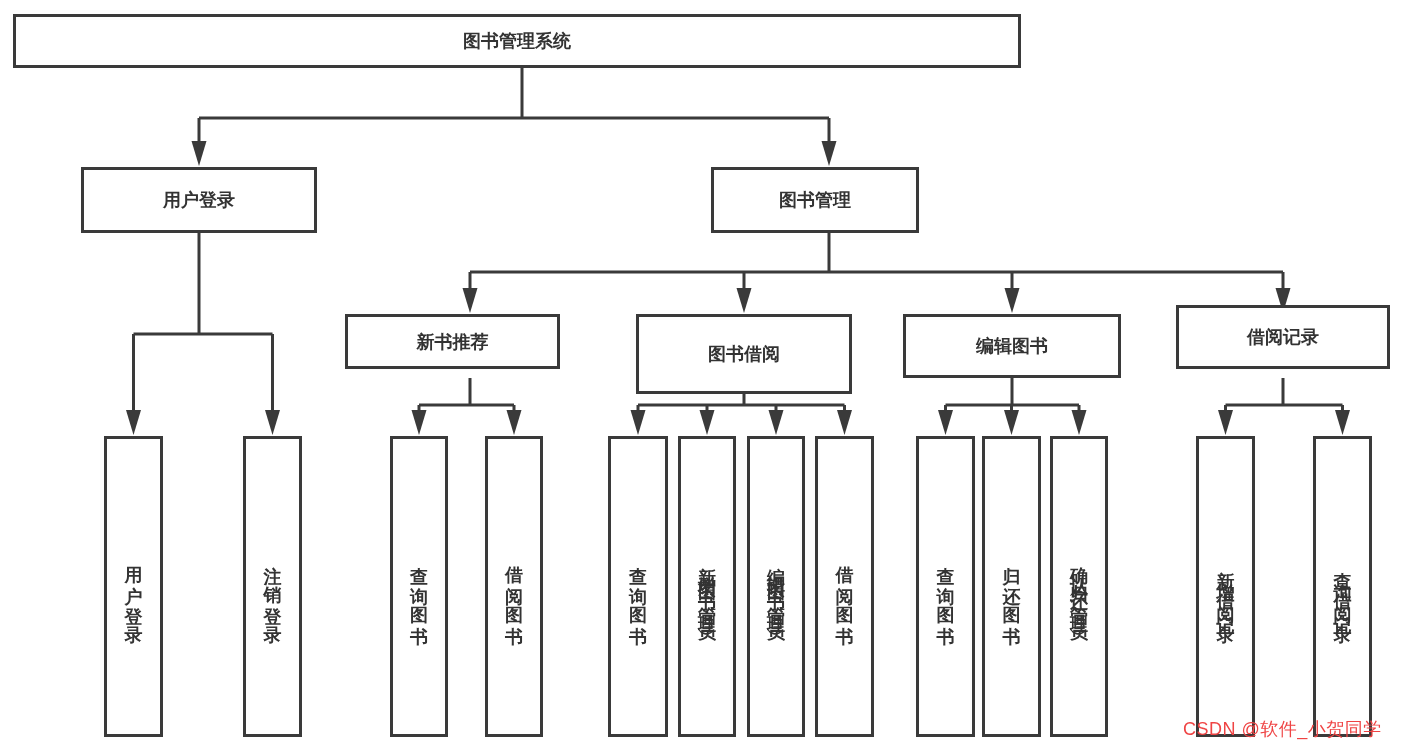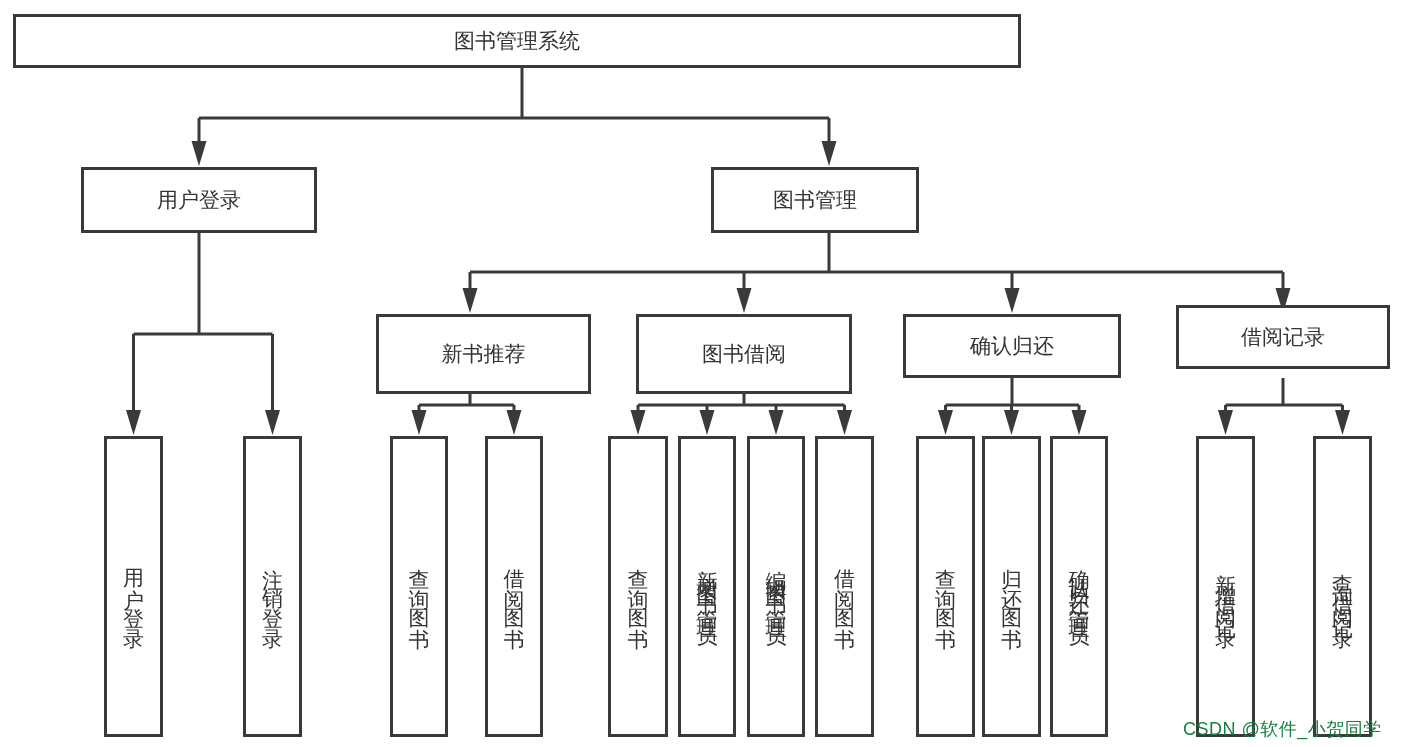--- a/index.html
+++ b/index.html
@@ -37,37 +37,38 @@
     box-sizing: border-box;
     background: #ffffff;
     border: 3px solid #3a3a3a;
     display: flex;
     align-items: center;
     justify-content: center;
     color: #333333;
     z-index: 2;
   }
   .node span {
-    font-size: 21px;
+    font-size: 18px;
     color: #333333;
     white-space: nowrap;
+    font-weight: bold;
   }
   .leaf span {
     writing-mode: vertical-rl;
     text-orientation: mixed;
   }
   .ls4 span { letter-spacing: 20px; margin-top: 10px; }
   .ls6 span { letter-spacing: 11px; margin-top: 6px; }
   .ls9 span { letter-spacing: 8px;  margin-top: 4px; }
   .watermark {
     position: absolute;
     left: 1183px;
     top: 717px;
     font-size: 18px;
-    color: #15803d;
+    color: #ef4444;
     letter-spacing: 0.5px;
     white-space: nowrap;
     z-index: 5;
   }
 </style>
 </head>
 <body>
 
 <div class="canvas">
 
@@ -118,28 +119,28 @@
     <span>图书管理系统</span>
   </div>
 
   <div class="node" style="left:81px;top:167px;width:236px;height:66px">
     <span>用户登录</span>
   </div>
   <div class="node" style="left:711px;top:167px;width:208px;height:66px">
     <span>图书管理</span>
   </div>
 
-  <div class="node" style="left:376px;top:314px;width:215px;height:80px">
+  <div class="node" style="left:345px;top:314px;width:215px;height:55px">
     <span>新书推荐</span>
   </div>
   <div class="node" style="left:636px;top:314px;width:216px;height:80px">
     <span>图书借阅</span>
   </div>
   <div class="node" style="left:903px;top:314px;width:218px;height:64px">
-    <span>确认归还</span>
+    <span>编辑图书</span>
   </div>
   <div class="node" style="left:1176px;top:305px;width:214px;height:64px">
     <span>借阅记录</span>
   </div>
 
   <div class="node leaf ls4" style="left:104px;top:436px;width:59px;height:301px">
     <span>用户登录</span>
   </div>
   <div class="node leaf ls4" style="left:243px;top:436px;width:59px;height:301px">
     <span>注销登录</span>

